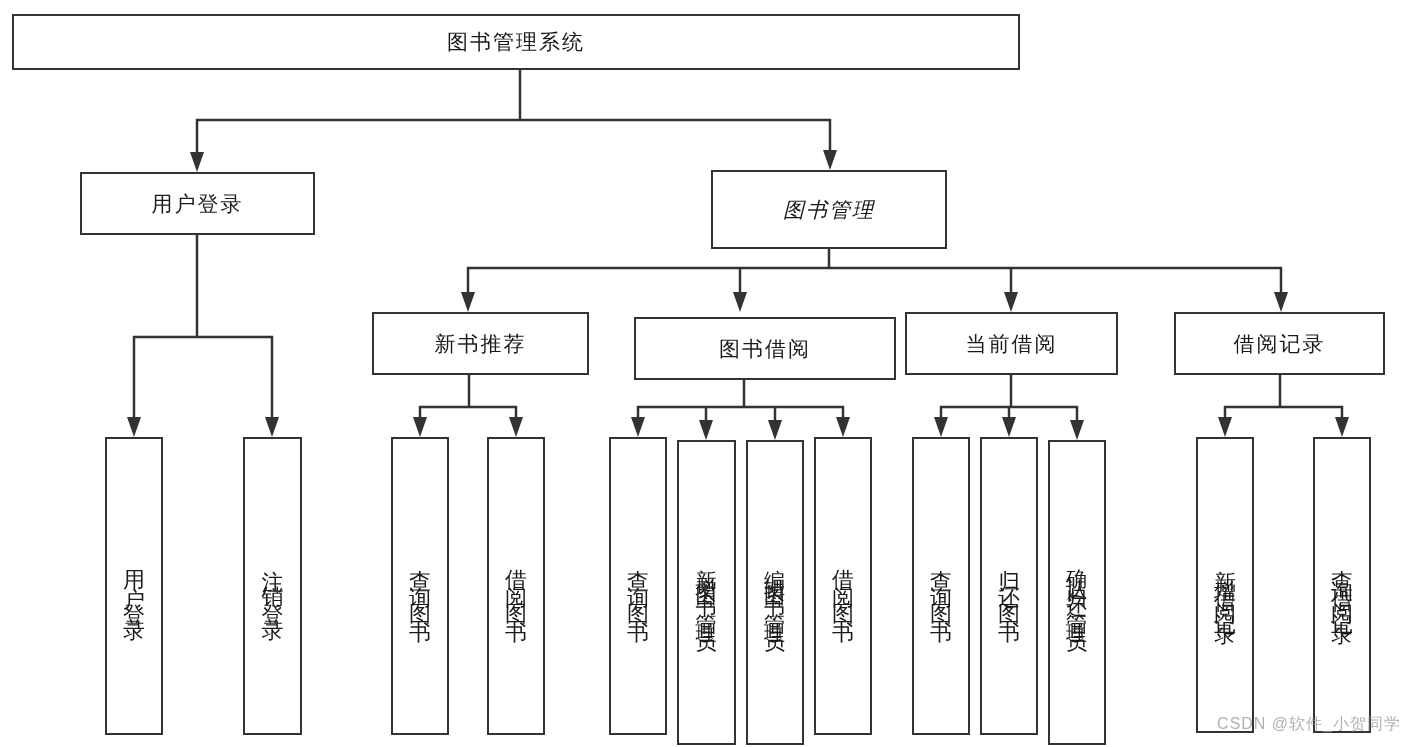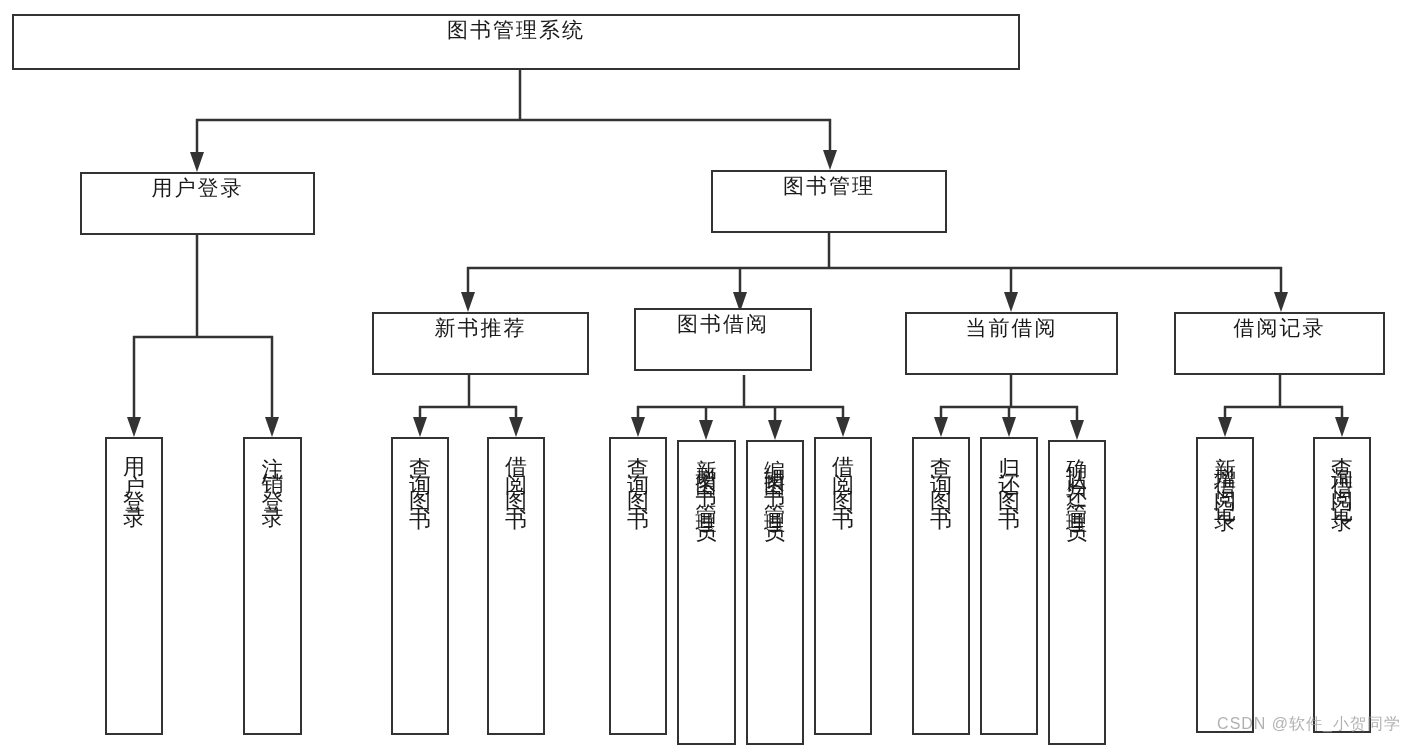--- a/index.html
+++ b/index.html
@@ -8,21 +8,21 @@
     width:1405px;height:747px;
     background:#ffffff;
     font-family:"Liberation Sans","DejaVu Sans",sans-serif;
     overflow:hidden;
   }
   .node{
     position:absolute;
     background:#ffffff;
     border:2px solid #333333;
     box-sizing:border-box;
-    display:flex;justify-content:center;
+    display:flex;align-items:center;justify-content:center;
     color:#1a1a1a;
     z-index:2;
   }
   .node.h{
     font-size:21px;
     letter-spacing:2px;
     white-space:nowrap;
   }
   .node.v{
     font-size:22px;
@@ -122,28 +122,28 @@
     </g>
   </svg>
 
   <div class="node h" style="left:12px;top:14px;width:1008px;height:56px;">
     <span>图书管理系统</span>
   </div>
 
   <div class="node h" style="left:80px;top:172px;width:235px;height:63px;">
     <span>用户登录</span>
   </div>
-  <div class="node h" style="left:711px;top:170px;width:236px;height:63px;">
+  <div class="node h" style="left:711px;top:170px;width:236px;height:79px;font-style:italic;">
     <span>图书管理</span>
   </div>
 
   <div class="node h" style="left:361px;top:312px;width:217px;height:63px;margin-left:11px;">
     <span>新书推荐</span>
   </div>
-  <div class="node h" style="left:634px;top:308px;width:178px;height:63px;">
+  <div class="node h" style="left:634px;top:317px;width:262px;height:63px;">
     <span>图书借阅</span>
   </div>
   <div class="node h" style="left:905px;top:312px;width:213px;height:63px;">
     <span>当前借阅</span>
   </div>
   <div class="node h" style="left:1174px;top:312px;width:211px;height:63px;">
     <span>借阅记录</span>
   </div>
 
   <div class="node v" style="left:105px;top:437px;width:58px;height:298px;">

